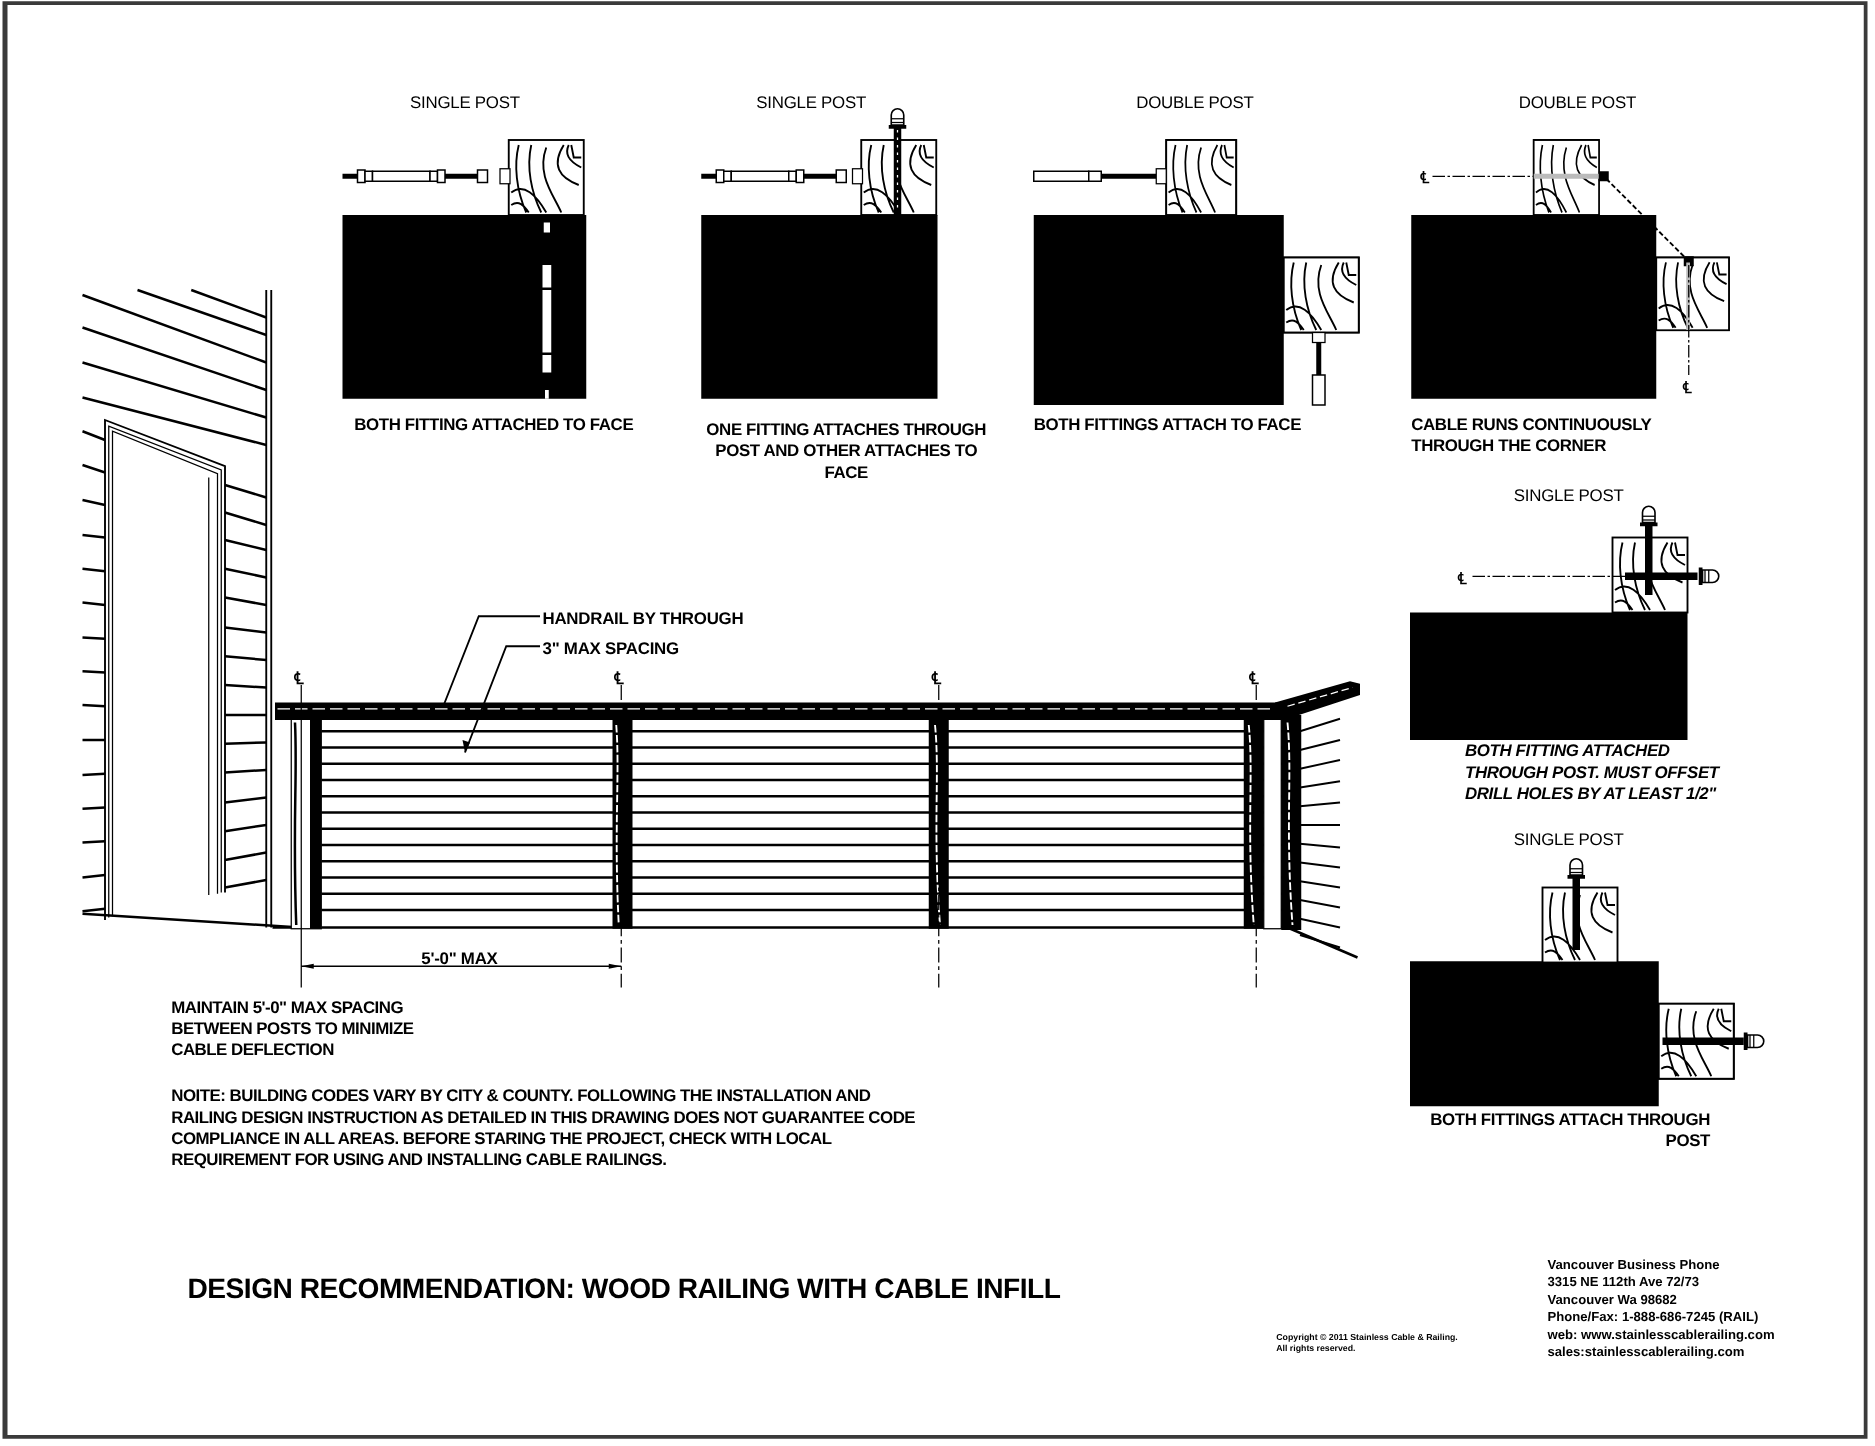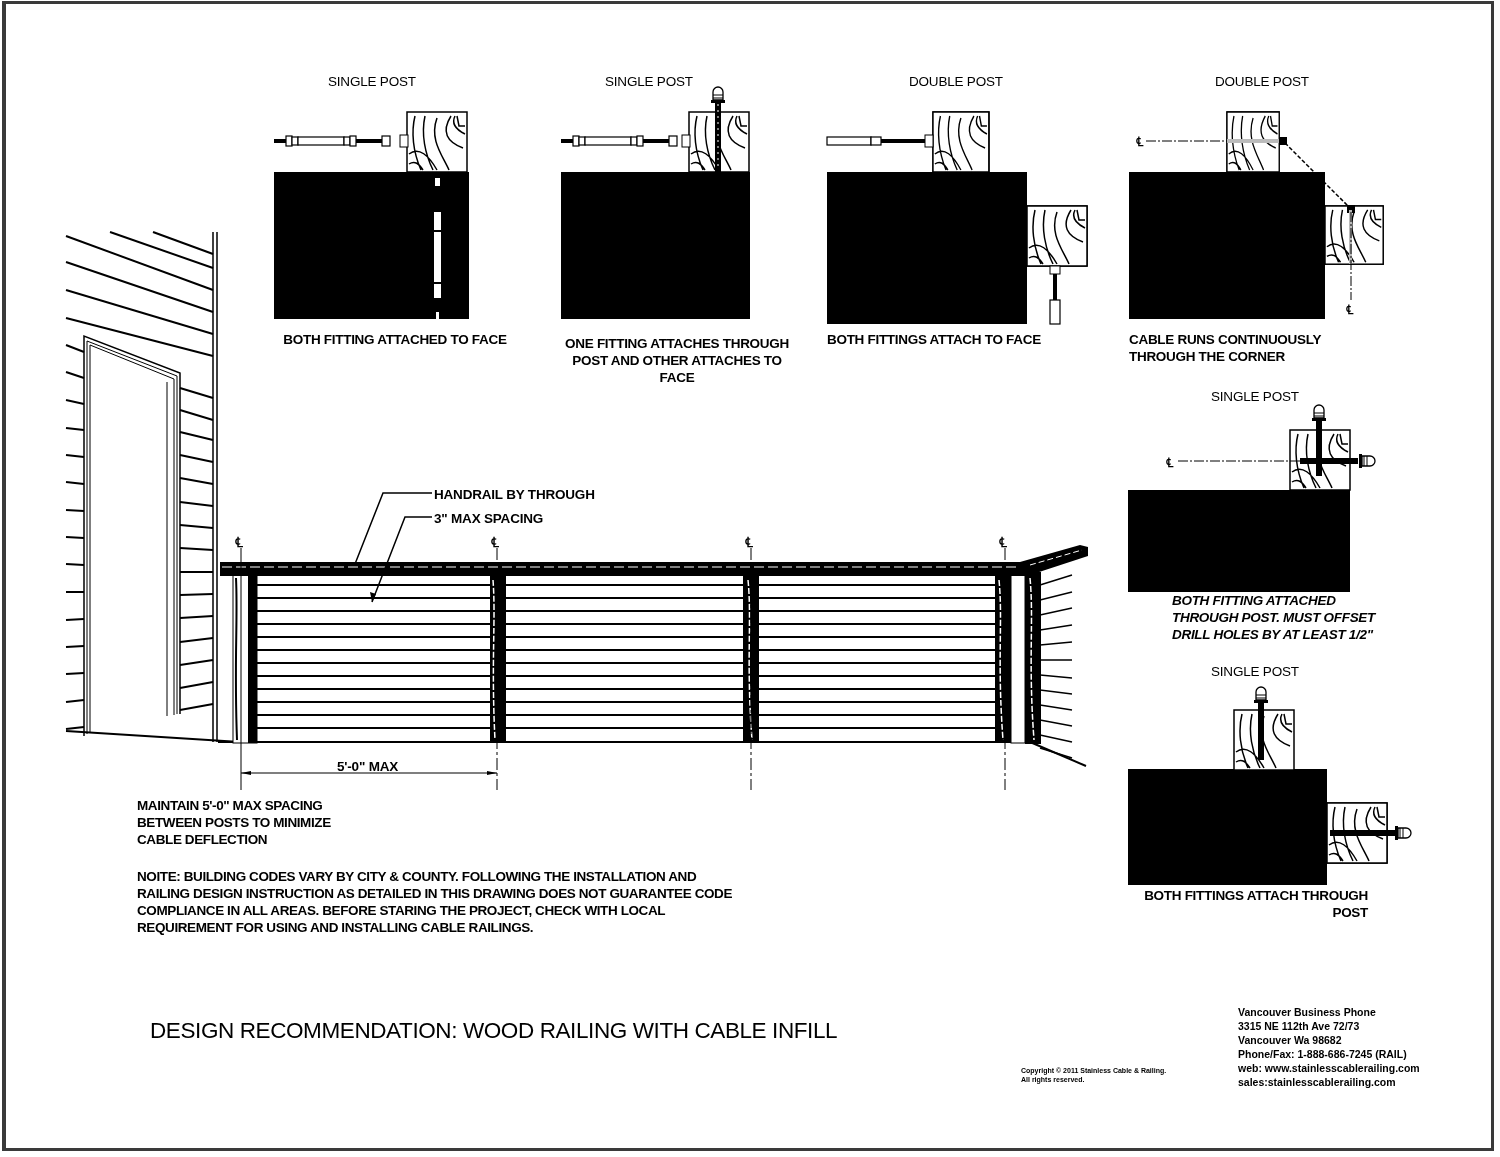--- a/index.html
+++ b/index.html
@@ -4,21 +4,21 @@
 <style>
   html, body { margin: 0; padding: 0; background: #ffffff; }
   body { width: 1500px; height: 1157px; position: relative; overflow: hidden;
          font-family: "Liberation Sans", "DejaVu Sans", sans-serif; color: #000; }
   .frame { position: absolute; left: 2px; top: 1px; width: 1492px; height: 1150px;
            border-left: 4px solid #3a3a3a; border-top: 3px solid #3a3a3a; border-right: 3px solid #3a3a3a; border-bottom: 3px solid #3a3a3a; box-sizing: border-box; }
   .lbl { position: absolute; font-size: 13.5px; font-weight: bold; letter-spacing: -0.2px; white-space: nowrap; line-height: 17px; }
   .lbl-head { font-weight: normal; font-size: 13.5px; }
   .caption { position: absolute; font-size: 13.5px; font-weight: bold; line-height: 17px; letter-spacing: -0.3px; }
   .note { position: absolute; font-size: 13.5px; font-weight: bold; line-height: 17px; letter-spacing: -0.4px; }
-  .title { position: absolute; left: 150px; top: 1018px; font-size: 22.5px; font-weight: normal; letter-spacing: -0.4px; white-space: nowrap; }
+  .title { position: absolute; left: 150px; top: 1018px; font-size: 22.5px; font-weight: bold; letter-spacing: -0.4px; white-space: nowrap; }
   .contact { position: absolute; left: 1238px; top: 1005px; font-size: 10.5px; font-weight: bold; line-height: 14px; }
   .copyright { position: absolute; left: 1021px; top: 1066px; font-size: 7px; font-weight: bold; line-height: 9px; }
   svg { position: absolute; left: 0; top: 0; }
 </style>
 </head>
 <body>
 
 <div class="frame"></div>
 
 <svg width="1500" height="1157" viewBox="0 0 1500 1157">

